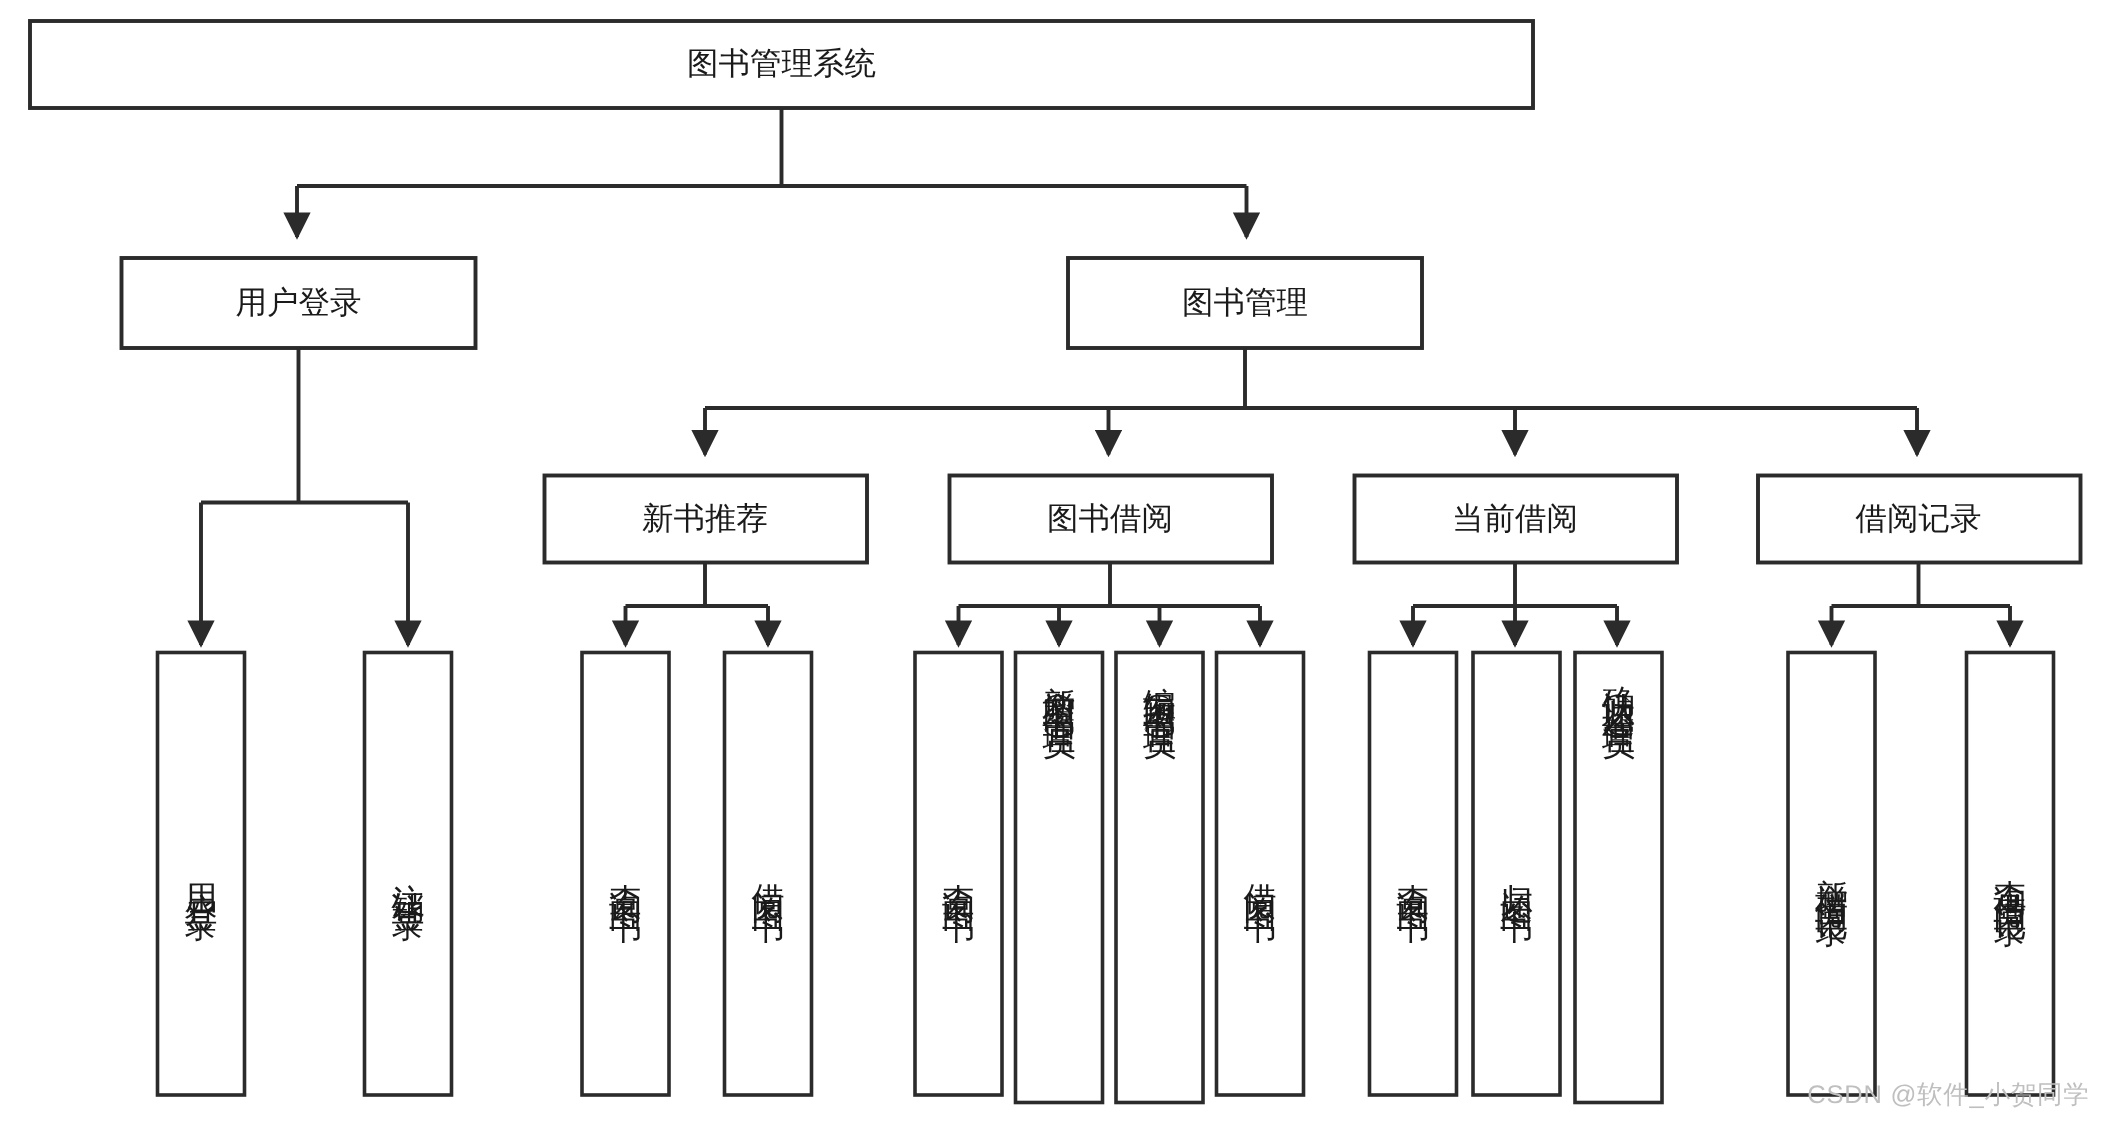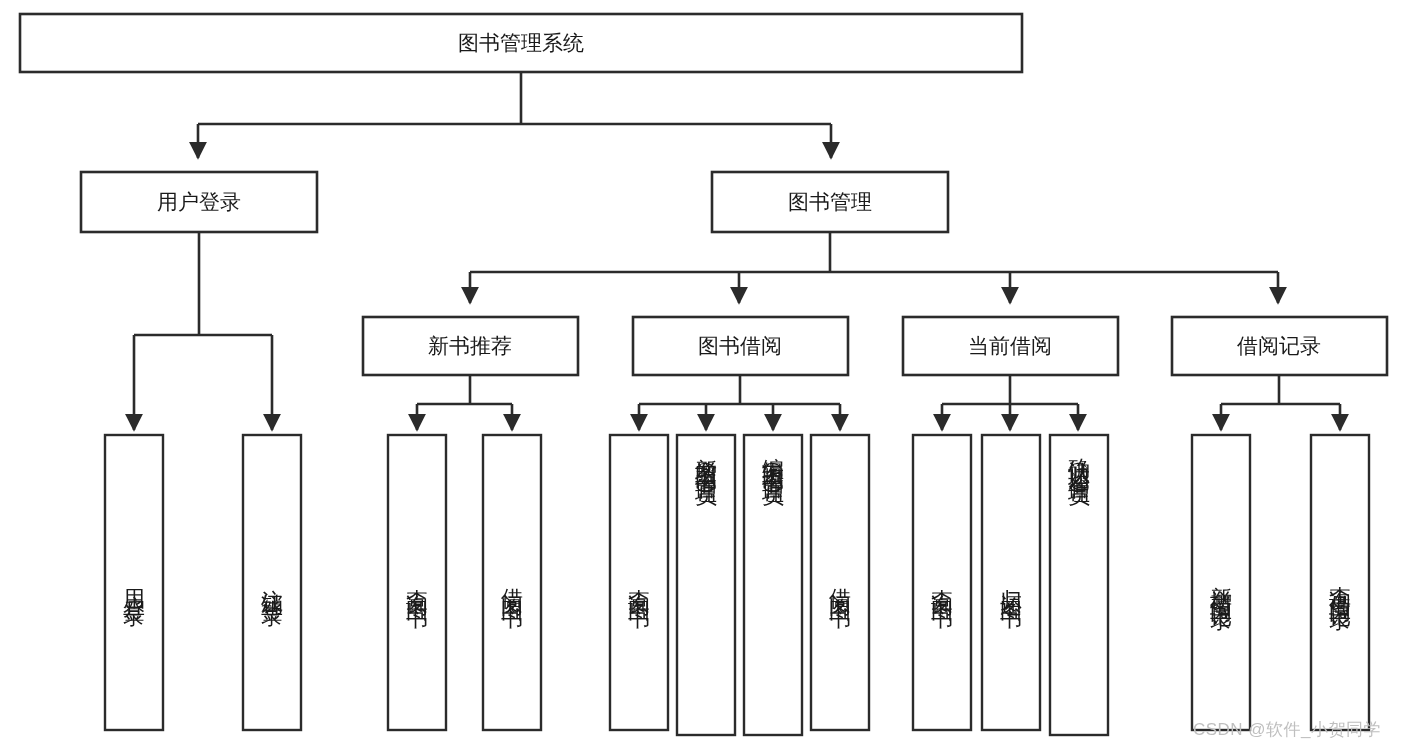--- a/index.html
+++ b/index.html
@@ -47,21 +47,21 @@
   }
   .node-label {
     font-family: "Liberation Sans", "DejaVu Sans", sans-serif;
     font-size: 21px;
     fill: #1a1a1a;
     text-anchor: middle;
     dominant-baseline: middle;
   }
   .watermark {
     position: absolute;
-    right: 24px;
+    right: 12px;
     bottom: 6px;
     font-family: "Liberation Sans", "DejaVu Sans", sans-serif;
     font-size: 17px;
     color: #bfbfbf;
     letter-spacing: 0.5px;
     white-space: nowrap;
     margin-top: 24px;
   }
 </style>
 </head>

